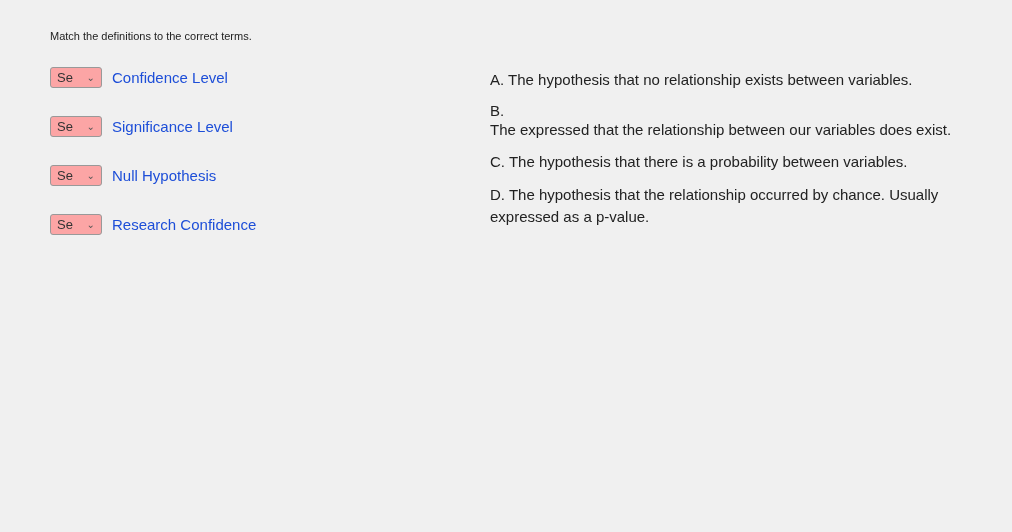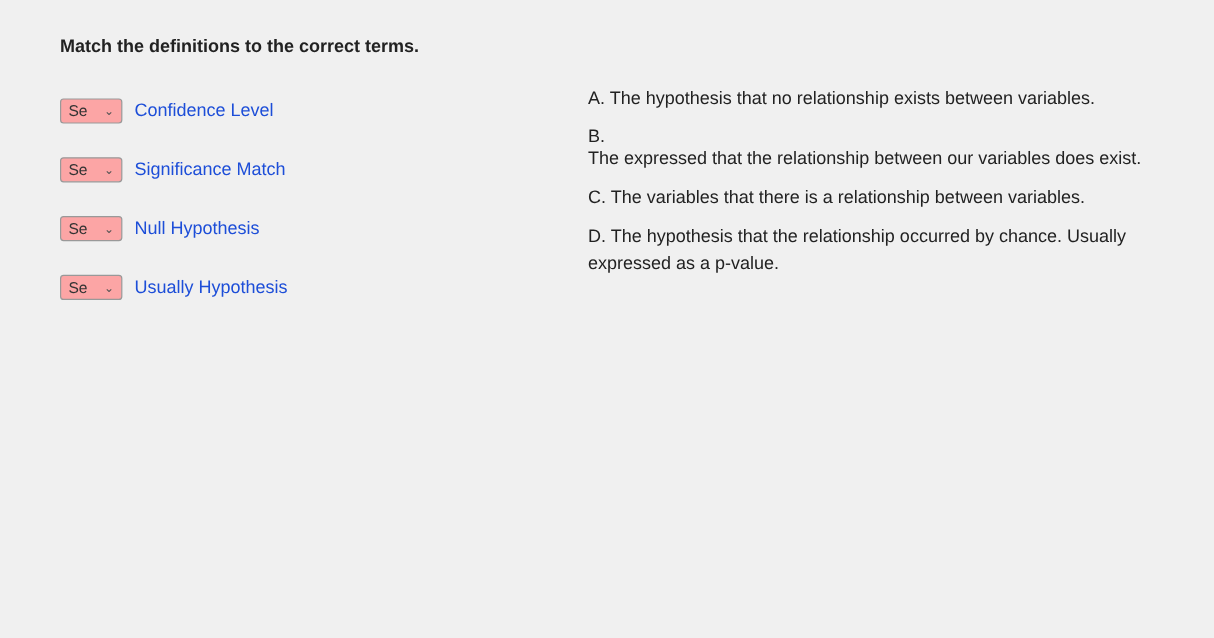--- a/index.html
+++ b/index.html
@@ -21,24 +21,23 @@
     .page-container {
       width: 1012px;
       height: 532px;
       background-color: #f0f0f0;
       padding: 30px 50px;
       display: flex;
       flex-direction: column;
     }
 
     .instruction {
-      font-size: 15px;
+      font-size: 11px;
       color: #222;
-      margin-bottom: 25px;
-      font-weight: bold;
+      margin-bottom: 15px;
     }
 
     .content-area {
       display: flex;
       flex-direction: row;
       width: 100%;
     }
 
     .left-column {
       display: flex;
@@ -86,20 +85,21 @@
     .right-column {
       flex: 1;
       padding-left: 60px;
       padding-top: 0;
     }
 
     .definitions-list {
       display: flex;
       flex-direction: column;
       gap: 0;
+      margin-top: 12px;
     }
 
     .definition-letter {
       font-size: 15px;
       color: #222;
     }
 
     .definition-text {
       font-size: 15px;
       color: #222;
@@ -126,37 +126,37 @@
           <span class="select-chevron">⌄</span>
         </div>
         <span class="term-label">Confidence Level</span>
       </div>
 
       <div class="match-row">
         <div class="select-box">
           <span class="select-box-text">Se</span>
           <span class="select-chevron">⌄</span>
         </div>
-        <span class="term-label">Significance Match</span>
+        <span class="term-label">Significance Level</span>
       </div>
 
       <div class="match-row">
         <div class="select-box">
           <span class="select-box-text">Se</span>
           <span class="select-chevron">⌄</span>
         </div>
         <span class="term-label">Null Hypothesis</span>
       </div>
 
       <div class="match-row">
         <div class="select-box">
           <span class="select-box-text">Se</span>
           <span class="select-chevron">⌄</span>
         </div>
-        <span class="term-label">Usually Hypothesis</span>
+        <span class="term-label">Research Confidence</span>
       </div>
 
     </div>
 
     <div class="right-column">
       <div class="definitions-list">
 
         <div class="definition-block">
           <span class="definition-letter">A.</span>
           <span class="definition-text"> </span>
@@ -165,21 +165,21 @@
 
         <div class="definition-block">
           <span class="definition-letter">B.</span>
           <br>
           <span class="definition-text">The expressed that the relationship between our variables does exist.</span>
         </div>
 
         <div class="definition-block">
           <span class="definition-letter">C.</span>
           <span class="definition-text"> </span>
-          <span class="definition-text">The variables that there is a relationship between variables.</span>
+          <span class="definition-text">The hypothesis that there is a probability between variables.</span>
         </div>
 
         <div class="definition-block">
           <span class="definition-letter">D.</span>
           <span class="definition-text"> </span>
           <span class="definition-text">The hypothesis that the relationship occurred by chance. Usually expressed as a p-value.</span>
         </div>
 
       </div>
     </div>

